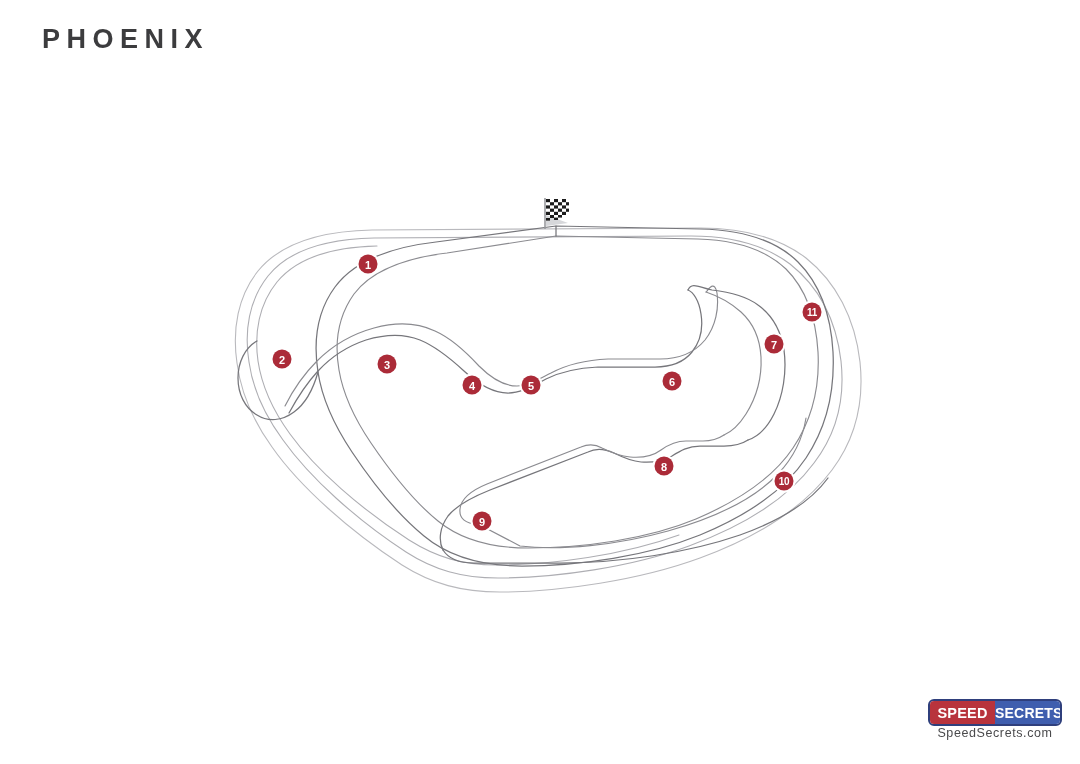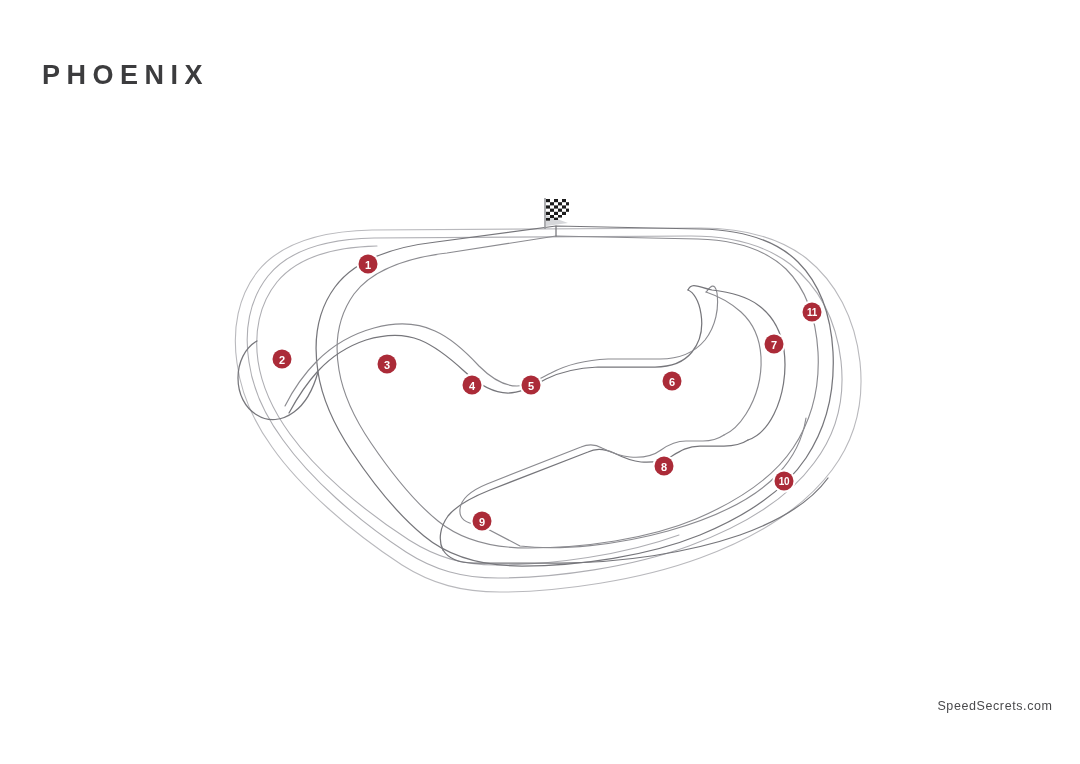--- a/index.html
+++ b/index.html
@@ -22,21 +22,20 @@
     position: absolute;
     left: 42px;
     top: 26px;
     font-size: 27px;
     font-weight: bold;
     letter-spacing: 6.5px;
     color: #3c3c3e;
     font-family: "Liberation Sans", sans-serif;
     line-height: 1;
     white-space: nowrap;
-    margin-top: 36px;
   }
 
   
   #track-map {
     position: absolute;
     left: 0;
     top: 0;
     width: 1080px;
     height: 764px;
   }
@@ -339,14 +338,18 @@
       </g>
       <g>
         <circle class="corner-marker-ring" cx="812" cy="312" r="11.5"></circle>
         <circle class="corner-marker-dot" cx="812" cy="312" r="9.5" fill="#ab2b38"></circle>
         <text class="corner-marker-text wide" x="812" y="312.5">11</text>
       </g>
     </g>
 </svg>
 
 <div id="brand-logo">
+  <div class="logo-badge">
+    <div class="logo-half speed">SPEED</div>
+    <div class="logo-half secrets">SECRETS</div>
+  </div>
   <div class="logo-url">SpeedSecrets.com</div>
 </div>
 
 </body></html>

